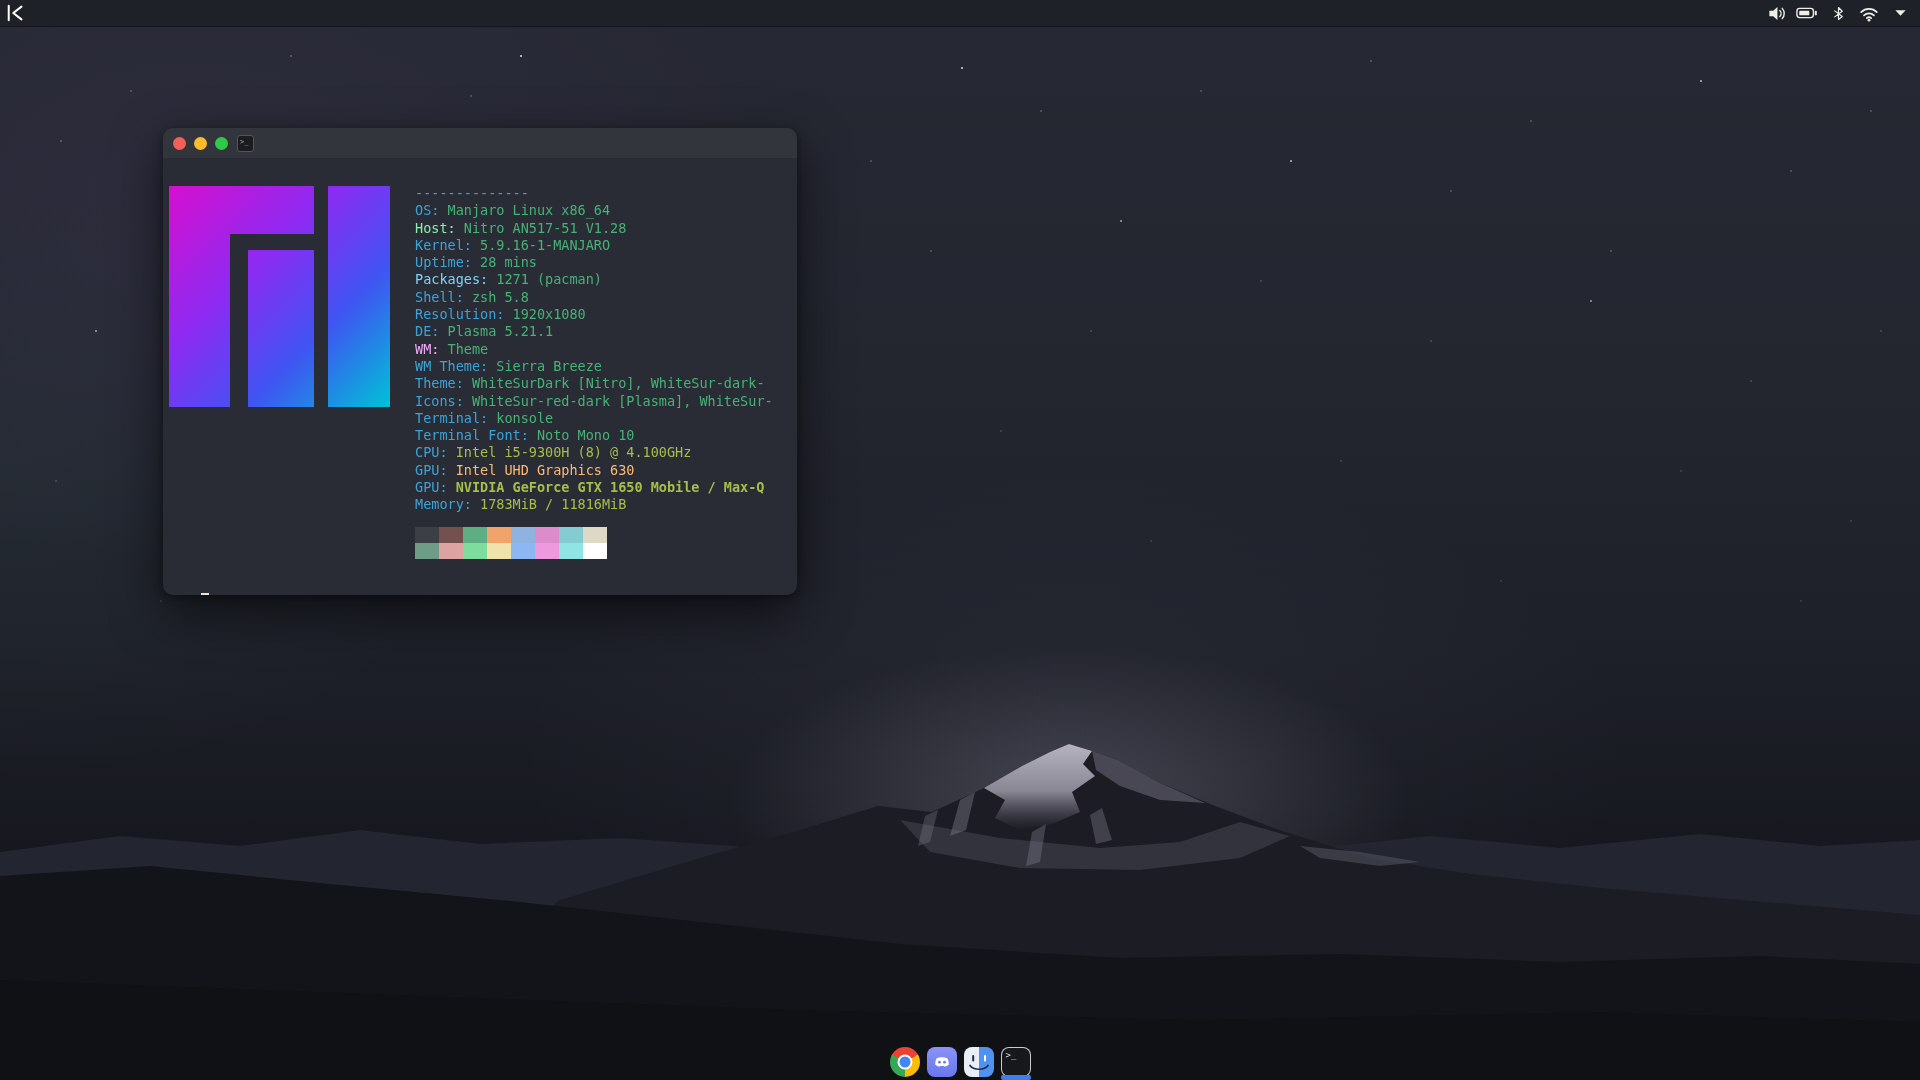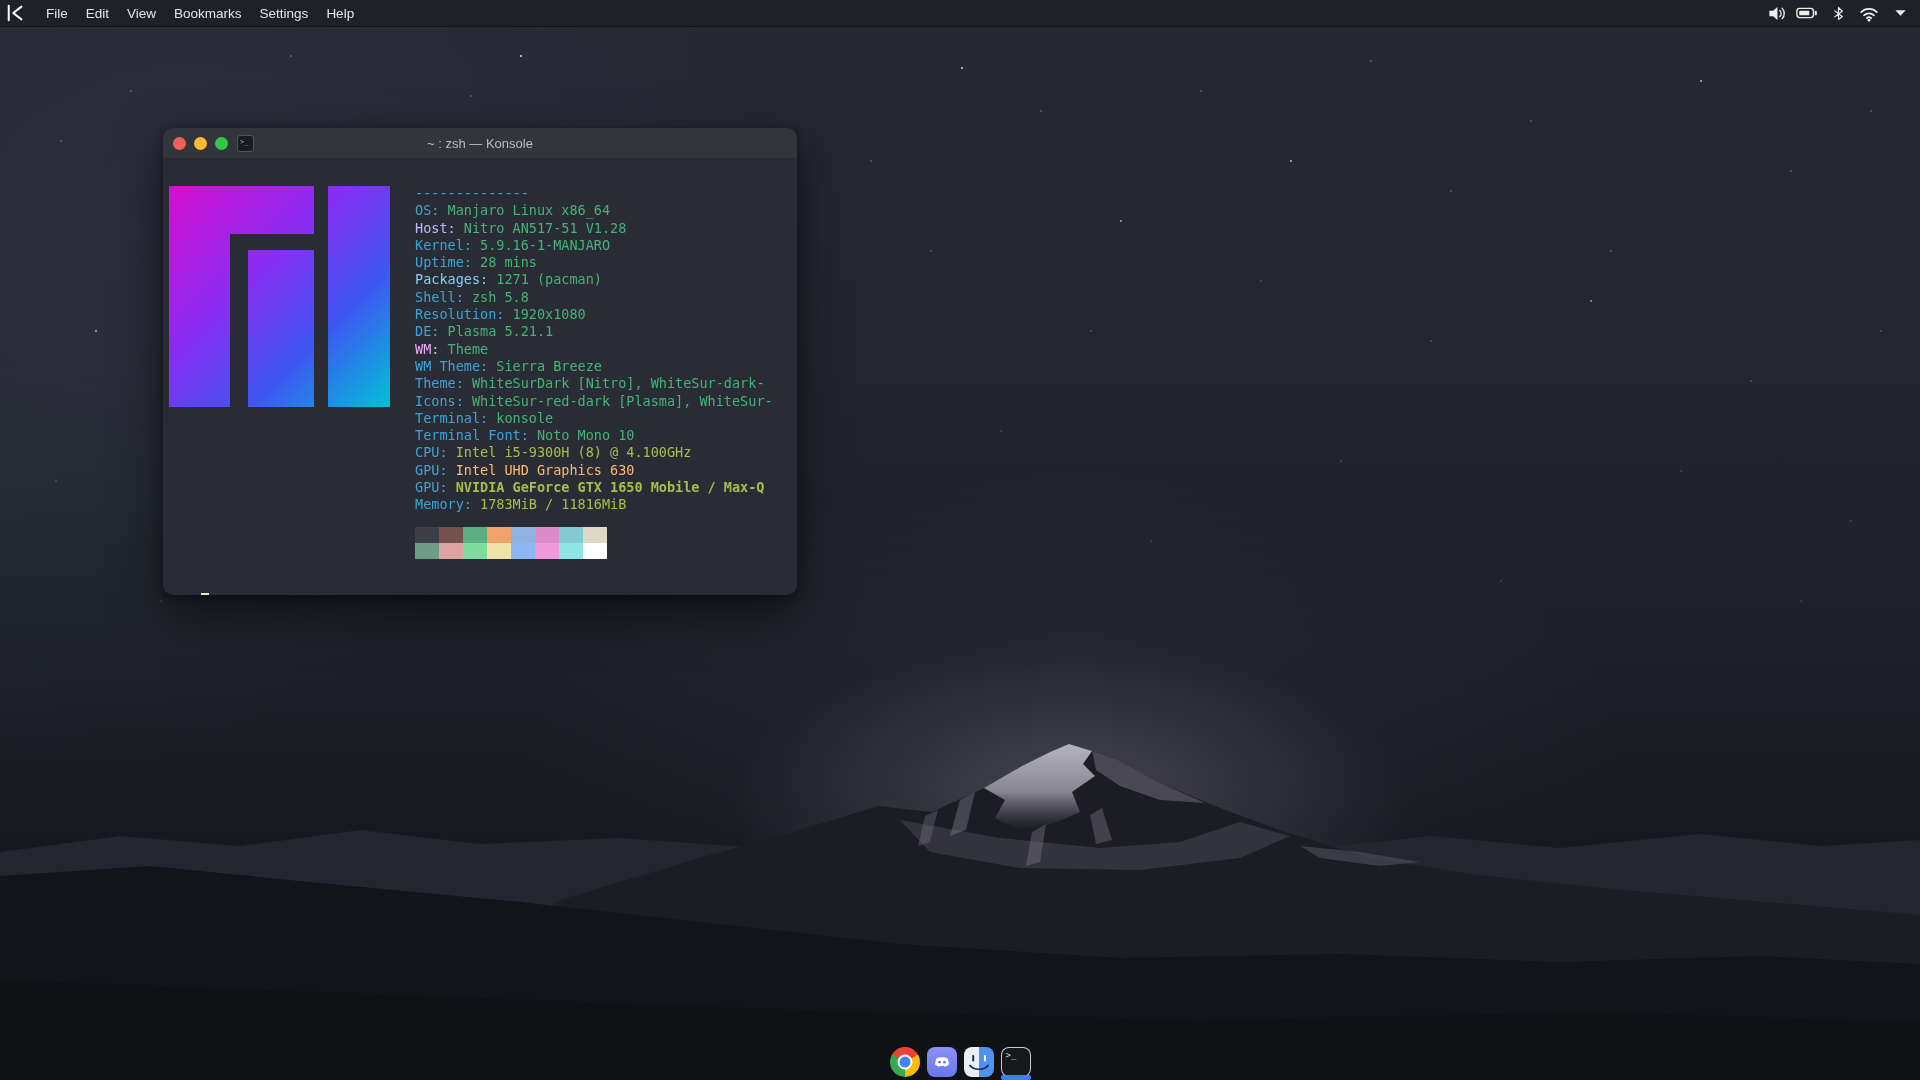--- a/index.html
+++ b/index.html
@@ -127,28 +127,20 @@
   </svg>
 </div>
 
 <div class="menubar">
   <div class="menubar-logo">
     <svg width="22" height="20" viewBox="0 0 24 22">
       <path d="M4 3 V19" stroke="#ffffff" stroke-width="2.2" fill="none" stroke-linecap="round"></path>
       <path d="M18 4 L9 11 L18 18" stroke="#ffffff" stroke-width="2.2" fill="none" stroke-linecap="round" stroke-linejoin="round"></path>
     </svg>
   </div>
-  <div class="menu-items" id="menu-items">
-      <div class="menu-item">File</div>
-      <div class="menu-item">Edit</div>
-      <div class="menu-item">View</div>
-      <div class="menu-item">Bookmarks</div>
-      <div class="menu-item">Settings</div>
-      <div class="menu-item">Help</div>
-    </div>
   <div class="tray" id="tray">
       <div class="tray-icon">
         <svg width="19" height="19" viewBox="0 0 20 20">
           <polygon points="2.5,7 6.5,7 11,3.2 11,16.8 6.5,13 2.5,13" fill="#fff"></polygon>
           <path d="M13.5 6.8 a4.6 4.6 0 0 1 0 6.4 M16 4.6 a8 8 0 0 1 0 10.8" stroke="#fff" stroke-width="1.5" fill="none" stroke-linecap="round"></path>
         </svg>
       </div>
       <div class="tray-icon">
         <svg width="22" height="16" viewBox="0 0 24 16">
           <rect x="1" y="3" width="18" height="10" rx="3" stroke="#fff" stroke-width="1.5" fill="none"></rect>
@@ -178,32 +170,31 @@
 <div class="window">
   <div class="titlebar">
     <div class="tl-buttons" id="tl-buttons">
         <div class="tl-btn" style="background: rgb(242, 96, 90);"></div>
         <div class="tl-btn" style="background: rgb(252, 187, 45);"></div>
         <div class="tl-btn" style="background: rgb(49, 199, 72);"></div>
       </div>
     <div class="tb-appicon">
         <span>&gt;_</span>
       </div>
-    <div class="tb-title">~ : zsh — Konsole</div>
   </div>
   <div class="term-body">
     <div class="nf-logo">
       <div class="cut cut-a"></div>
         <div class="cut cut-b"></div>
         <div class="cut cut-c"></div>
     </div>
     <div class="term-text" id="term-text">
         <div class="tline"><span style="color: rgb(58, 164, 216);">--------------</span></div>
         <div class="tline"><span style="color: rgb(58, 164, 216);">OS:</span><span style="color: rgb(69, 179, 119);"> Manjaro Linux x86_64</span></div>
-        <div class="tline"><span style="color: #c4b5fd; margin-top: 41px;">Host:</span><span style="color: rgb(69, 179, 119);"> Nitro AN517-51 V1.28</span></div>
+        <div class="tline"><span style="color: #86efac; margin-top: 41px;">Host:</span><span style="color: rgb(69, 179, 119);"> Nitro AN517-51 V1.28</span></div>
         <div class="tline"><span style="color: rgb(58, 164, 216);">Kernel:</span><span style="color: rgb(69, 179, 119);"> 5.9.16-1-MANJARO</span></div>
         <div class="tline"><span style="color: rgb(58, 164, 216); margin-top: 44px;">Uptime:</span><span style="color: rgb(69, 179, 119);"> 28 mins</span></div>
         <div class="tline"><span style="color: #7dd3fc;">Packages:</span><span style="color: rgb(69, 179, 119);"> 1271 (pacman)</span></div>
         <div class="tline"><span style="color: rgb(58, 164, 216);">Shell:</span><span style="color: rgb(69, 179, 119);"> zsh 5.8</span></div>
         <div class="tline"><span style="color: rgb(58, 164, 216);">Resolution:</span><span style="color: rgb(69, 179, 119);"> 1920x1080</span></div>
         <div class="tline"><span style="color: rgb(58, 164, 216);">DE:</span><span style="color: rgb(69, 179, 119);"> Plasma 5.21.1</span></div>
         <div class="tline"><span style="color: #f0abfc;">WM:</span><span style="color: rgb(69, 179, 119);"> Theme</span></div>
         <div class="tline"><span style="color: rgb(58, 164, 216);">WM Theme:</span><span style="color: rgb(69, 179, 119);"> Sierra Breeze</span></div>
         <div class="tline"><span style="color: rgb(58, 164, 216);">Theme:</span><span style="color: rgb(69, 179, 119);"> WhiteSurDark [Nitro], WhiteSur-dark-</span></div>
         <div class="tline"><span style="color: rgb(58, 164, 216);">Icons:</span><span style="color: rgb(69, 179, 119);"> WhiteSur-red-dark [Plasma], WhiteSur-</span></div>

